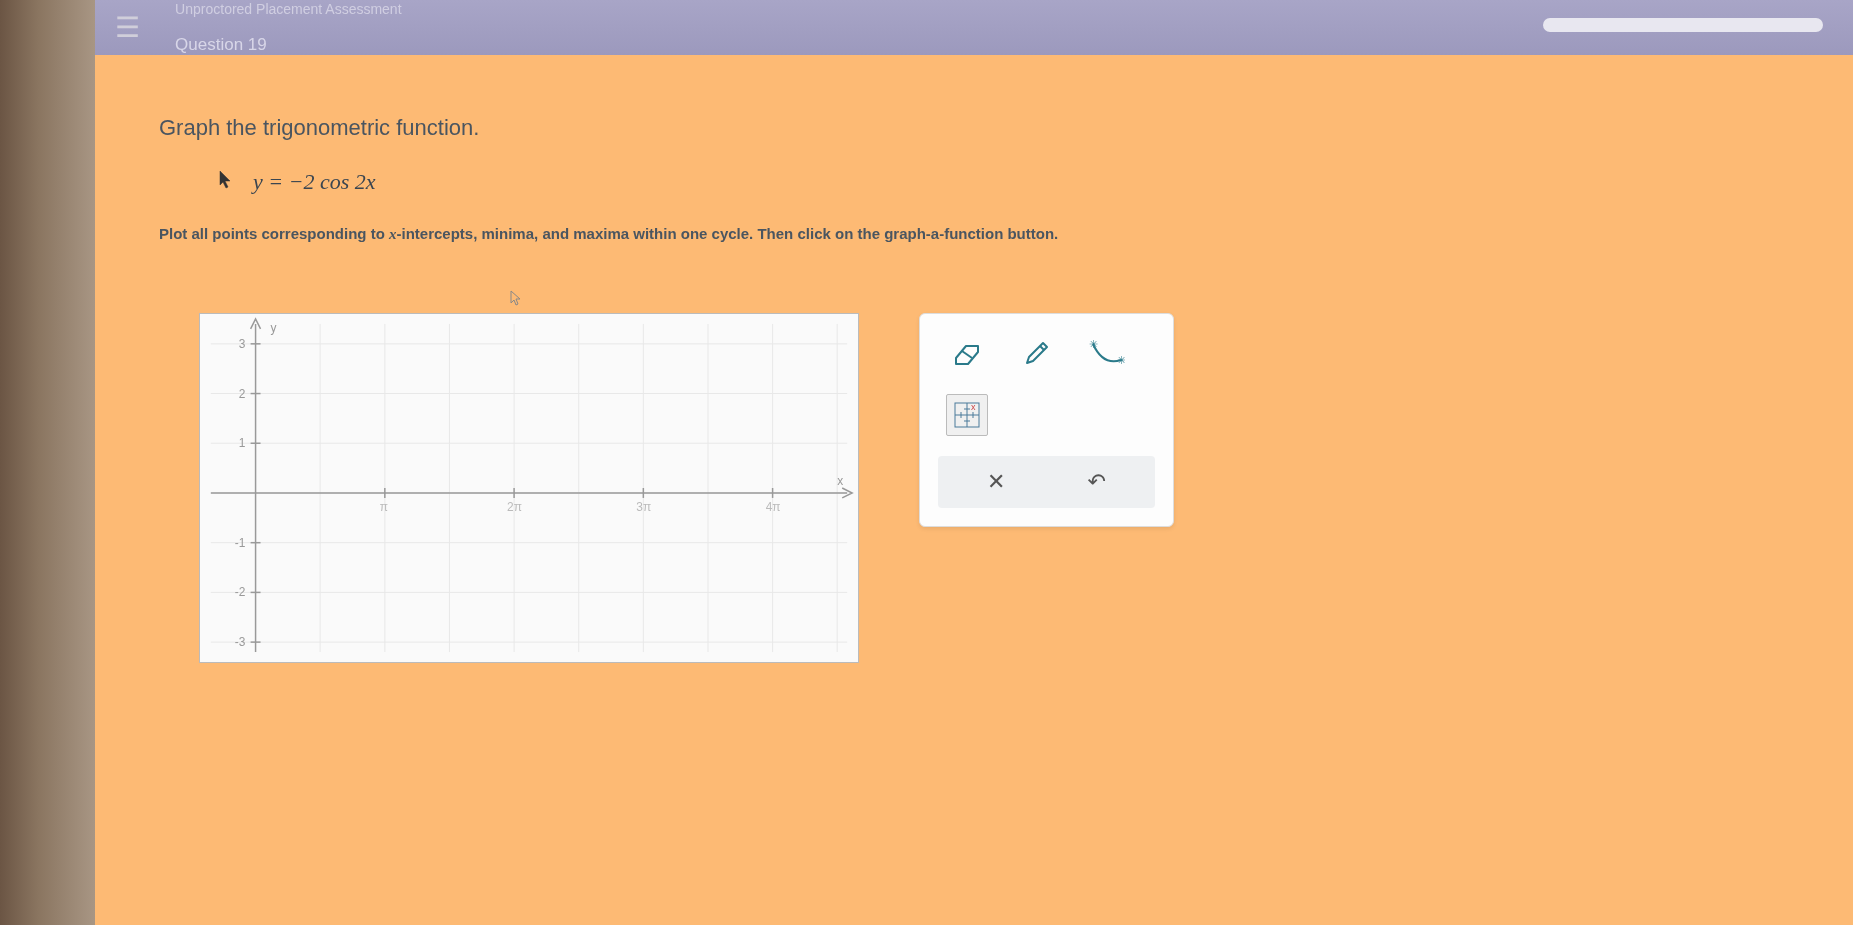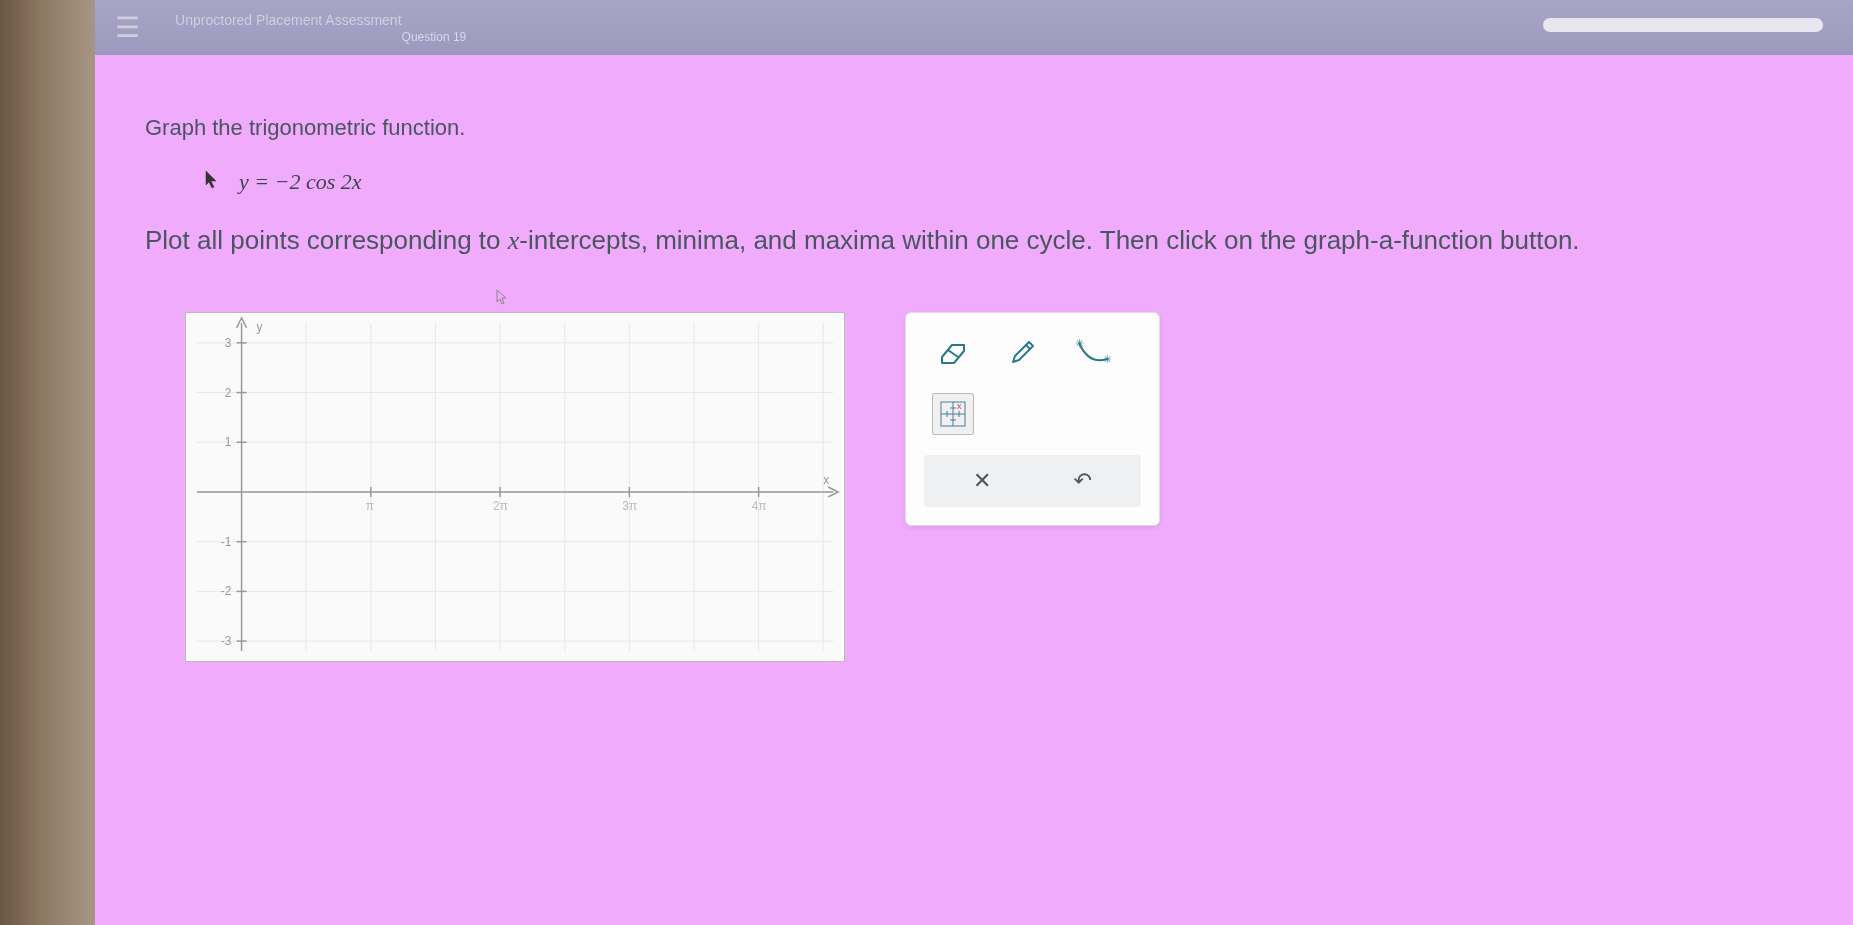--- a/index.html
+++ b/index.html
@@ -35,50 +35,50 @@
       color: #cac8de;
     }
     .menu-icon {
       color: #d0ceda;
       font-size: 28px;
       margin-right: 35px;
       cursor: pointer;
     }
     .header-text {
       display: flex;
-      flex-direction: row;
+      flex-direction: column;
       justify-content: center;
     }
     .assessment-title {
       font-size: 14px;
       color: #d5d3e5;
       opacity: 0.9;
     }
     .question-number {
-      font-size: 12px;
+      font-size: 17px;
       color: #d8d6e8;
       margin-top: 18px;
     }
     .progress-bar {
       position: absolute;
       right: 30px;
       top: 18px;
       width: 280px;
       height: 14px;
       background: #e8e7f0;
       border-radius: 7px;
     }
     .content {
       position: absolute;
       left: 95px;
       top: 55px;
       right: 0;
       bottom: 0;
-      background: #f0abfc;
-      padding: 60px 50px;
+      background: #fdba74;
+      padding: 60px 64px;
     }
     .instruction1 {
       font-size: 22px;
       color: #4a5560;
       margin-bottom: 28px;
     }
     .equation-row {
       display: flex;
       align-items: center;
       margin-bottom: 30px;
@@ -90,23 +90,24 @@
       color: #333;
     }
     .equation {
       font-size: 22px;
       font-style: italic;
       color: #3a4550;
       font-family: 'Times New Roman', serif;
       text-align: right;
     }
     .instruction2 {
-      font-size: 26px;
+      font-size: 15px;
       color: #4a5560;
-      margin-bottom: 56px;
+      margin-bottom: 70px;
+      font-weight: bold;
     }
     .x-var {
       font-style: italic;
       font-family: 'Times New Roman', serif;
     }
     .graph-area {
       display: flex;
       align-items: flex-start;
       gap: 40px;
       margin-left: 40px;

